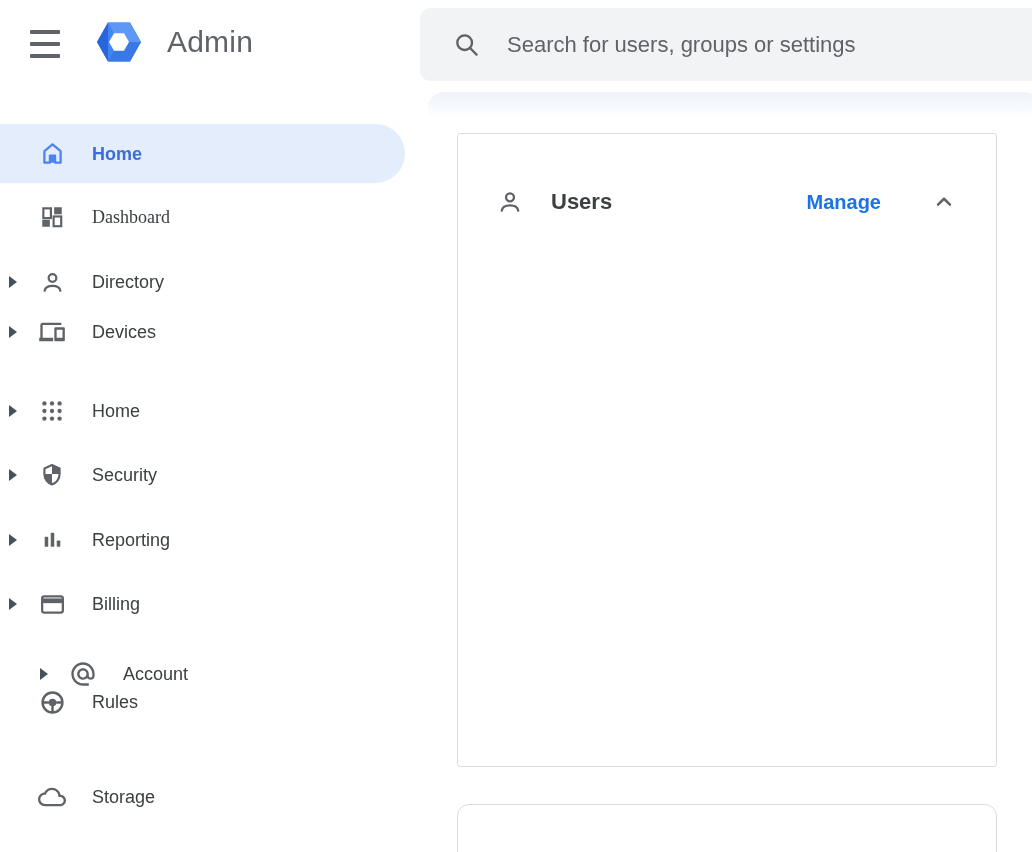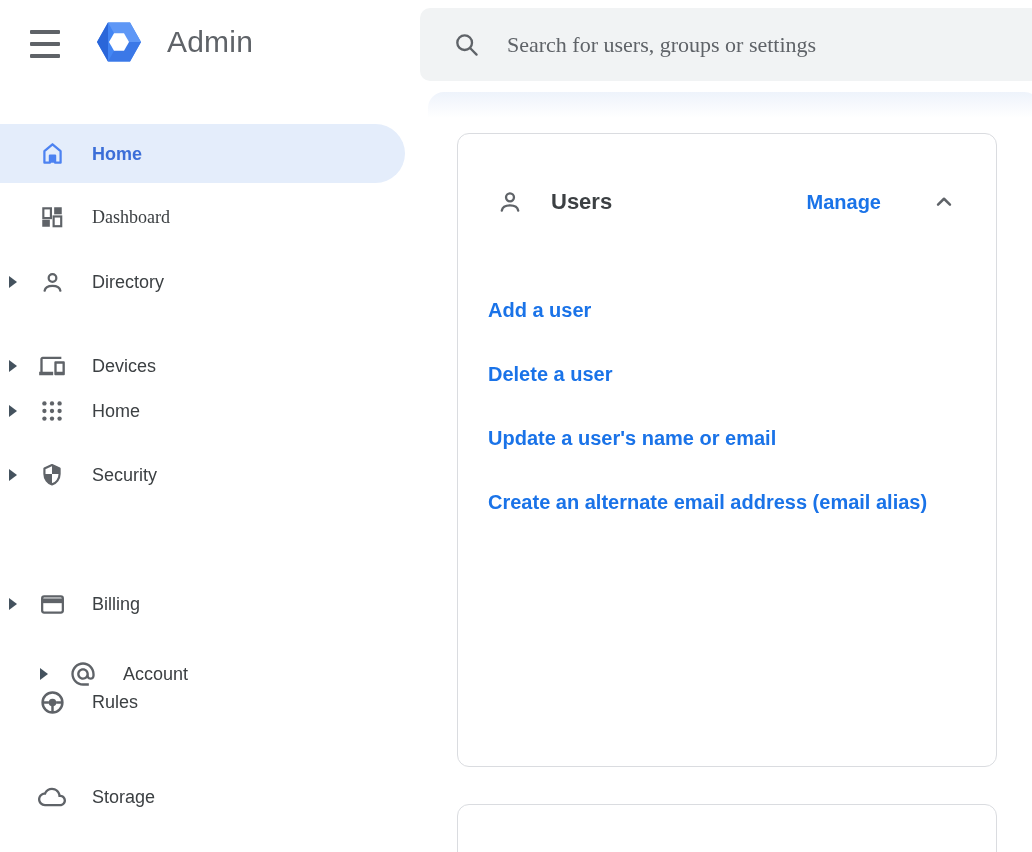--- a/index.html
+++ b/index.html
@@ -14,21 +14,21 @@
 
   .logo-link { position:absolute; left:95px; top:18px; display:flex; align-items:center;
                gap:24px; cursor:pointer; }
   .app-name { font-size:30px; color:#5f6368; letter-spacing:.2px; }
 
   .search-bar { position:absolute; left:420px; top:8px; width:620px; height:73px;
                 background:#f1f3f4; border-radius:10px; display:flex; align-items:center; }
   .search-bar .search-ic { margin-left:33px; flex:0 0 auto; display:flex; }
   .search-input { flex:1; margin-left:26px; margin-right:20px; border:none; outline:none;
                   background:transparent; font-size:22px; color:#3c4043;
-                  font-family:Liberation Serif, serif; }
+                  font-family:Liberation Sans, sans-serif; }
   .search-input::placeholder { color:#5f6368; opacity:1; }
 
   .content-strip { position:absolute; left:428px; top:92px; width:612px; height:26px;
                    border-radius:16px 16px 0 0;
                    background:linear-gradient(#eef3fb, rgba(255,255,255,0)); }
 
   
   .nav { position:absolute; left:0; top:0; width:420px; height:852px; }
   .nav-item { position:absolute; left:0; width:405px; height:60px; cursor:pointer; }
   .nav-item.active { background:#e4edfb; border-radius:0 30px 30px 0;text-align:right; }
@@ -36,21 +36,21 @@
                      width:0; height:0; border-left:8px solid #44525e;
                      border-top:6px solid transparent; border-bottom:6px solid transparent; }
   .nav-item .nav-ic { position:absolute; left:38px; top:50%; transform:translateY(-50%);
                       width:28px; height:28px; display:flex; align-items:center; justify-content:center; }
   .nav-item .nav-label { position:absolute; left:92px; top:50%; transform:translateY(-50%);
                          font-size:18px; color:#3c4043; white-space:nowrap; }
   .nav-item.active .nav-label { color:#3b6ed8; font-weight:700; }
 
   
   .users-card { position:absolute; left:457px; top:133px; width:540px; height:634px;
-                background:#fff; border:1px solid #dadce0; border-radius:12px;padding-left:16px; }
+                background:#fff; border:1px solid #dadce0; border-radius:3px;padding-left:16px; }
   .card-header { position:absolute; top:53px; left:38px; right:39px; height:30px;
                  display:flex; align-items:center; }
   .card-title { font-size:22px; font-weight:700; color:#3c4043; margin-left:27px; }
   .manage-link { margin-left:auto; font-size:20px; font-weight:700; color:#1a73e8;
                  text-decoration:none; cursor:pointer; }
   .collapse-btn { margin-left:50px; background:none; border:none; cursor:pointer;
                   display:flex; align-items:center; padding:0; }
 
   .links { position:absolute; left:30px; top:160px; width:450px; }
   .quick-link { display:block; font-size:20px; font-weight:700; color:#1a73e8;
@@ -119,21 +119,21 @@
     <span class="caret"></span>
     <span class="nav-ic">
       <svg width="27" height="27" viewBox="0 0 24 24">
         <circle cx="12" cy="8" r="3.4" fill="none" stroke="#5f6368" stroke-width="2"></circle>
         <path d="M5 19.3c.5-3 3.6-4.4 7-4.4s6.5 1.4 7 4.4" fill="none" stroke="#5f6368" stroke-width="2" stroke-linecap="round"></path>
       </svg>
     </span>
     <span class="nav-label">Directory</span>
   </div>
 
-  <div class="nav-item" style="top:336px;text-decoration:underline;">
+  <div class="nav-item" style="top:302px;text-decoration:underline;">
     <span class="caret"></span>
     <span class="nav-ic">
       <svg width="28" height="28" viewBox="0 0 24 24">
         <path d="M4 6h16V4H4c-1.1 0-2 .9-2 2v11H1v3h12v-3H4V6zm18 2h-7c-.55 0-1 .45-1 1v10c0 .55.45 1 1 1h7c.55 0 1-.45 1-1V9c0-.55-.45-1-1-1zm-1 9h-5v-7h5v7z" fill="#5f6368"></path>
       </svg>
     </span>
     <span class="nav-label">Devices</span>
   </div>
 
   <div class="nav-item" style="top:381px;">
@@ -159,20 +159,31 @@
     <span class="nav-ic">
       <svg width="26" height="26" viewBox="0 0 24 24">
         <path d="M12 2.8L19 5.9v5.2h-7V2.8z" fill="#5f6368"></path>
         <path d="M5 11.1h7v9.6c-3.9-1.2-6.6-5.1-7-9.6z" fill="#5f6368"></path>
         <path d="M12 2.8L5 5.9v5.2c0 4.5 3 8.6 7 9.6 4-1 7-5.1 7-9.6V5.9l-7-3.1z" fill="none" stroke="#5f6368" stroke-width="2" stroke-linejoin="round"></path>
       </svg>
     </span>
     <span class="nav-label">Security</span>
   </div>
 
+  <div class="nav-item" style="top:510px;">
+    <span class="caret"></span>
+    <span class="nav-ic">
+      <svg width="25" height="25" viewBox="0 0 24 24" fill="#5f6368">
+        <rect x="4.5" y="8.5" width="3.4" height="9.5" rx="0.8"></rect>
+        <rect x="10.3" y="4.5" width="3.4" height="13.5" rx="0.8"></rect>
+        <rect x="16.1" y="12" width="3.4" height="6" rx="0.8"></rect>
+      </svg>
+    </span>
+    <span class="nav-label">Reporting</span>
+  </div>
 
   <div class="nav-item" style="top:574px;">
     <span class="caret"></span>
     <span class="nav-ic">
       <svg width="27" height="27" viewBox="0 0 24 24">
         <rect x="2.8" y="4.8" width="18.4" height="14.4" rx="1.8" fill="none" stroke="#5f6368" stroke-width="2"></rect>
         <rect x="2.8" y="6.6" width="18.4" height="4.2" fill="#5f6368"></rect>
       </svg>
     </span>
     <span class="nav-label">Billing</span>
@@ -220,21 +231,15 @@
     </span>
     <span class="card-title">Users</span>
     <a class="manage-link">Manage</a>
     <button class="collapse-btn">
       <svg width="26" height="26" viewBox="0 0 24 24">
         <path d="M6.5 14.5L12 9l5.5 5.5" fill="none" stroke="#5f6368" stroke-width="2.3" stroke-linecap="round" stroke-linejoin="round"></path>
       </svg>
     </button>
   </div>
 
-  <div class="links">
-    <a class="quick-link">Add a user</a>
-    <a class="quick-link">Delete a user</a>
-    <a class="quick-link">Update a user's name or email</a>
-    <a class="quick-link">Create an alternate email address (email alias)</a>
-  </div>
 </section>
 
 <section class="domains-card"></section>
 
 </body></html>

